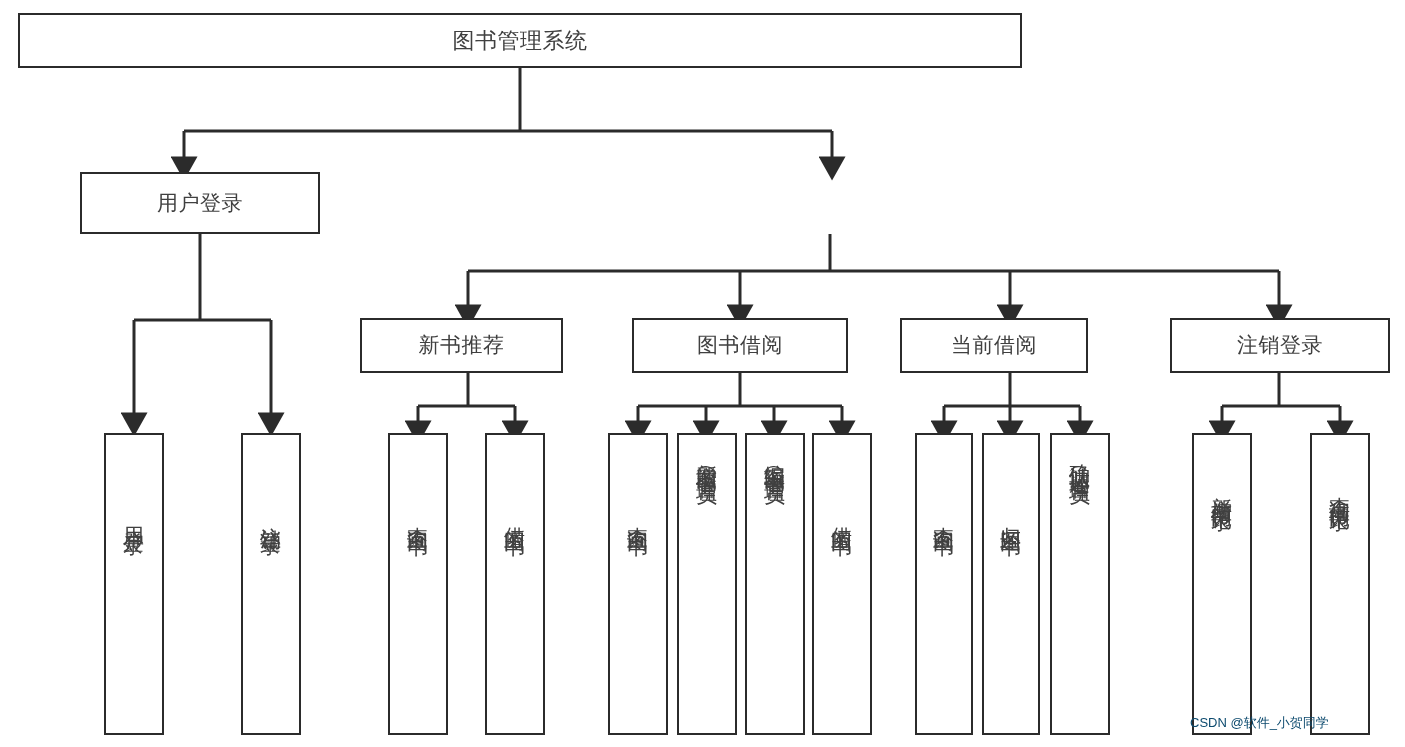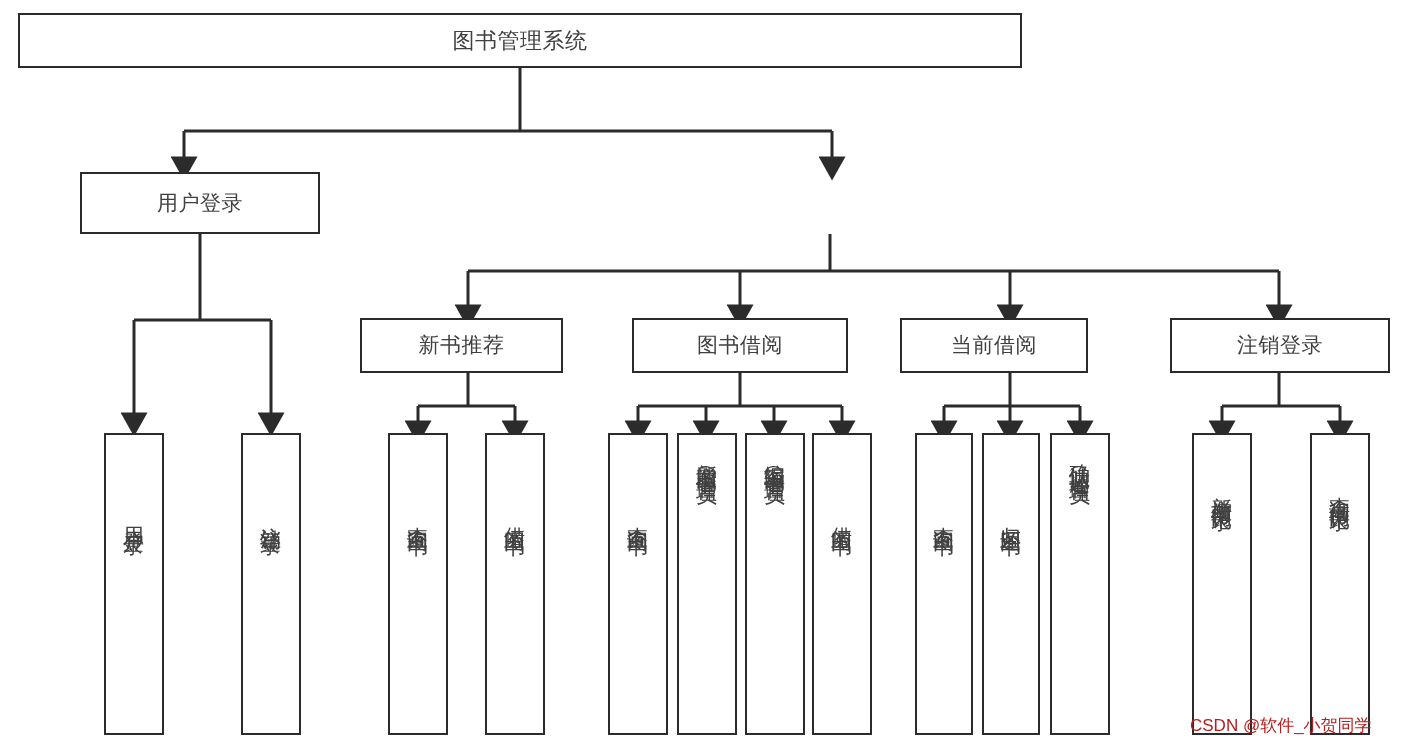--- a/index.html
+++ b/index.html
@@ -58,22 +58,22 @@
     letter-spacing: 3px;
     line-height: 1.0;
   }
   .node.root .label {
     font-size: 22px;
   }
   .watermark {
     position: absolute;
     left: 1190px;
     top: 714px;
-    font-size: 17px;
-    color: #b91c1c;
+    font-size: 13px;
+    color: #0c4a6e;
     white-space: nowrap;
     z-index: 3;
     font-family: "Liberation Sans", "DejaVu Sans", sans-serif;
   }
 </style>
 </head>
 <body>
 
 <div id="diagram-root">
 

